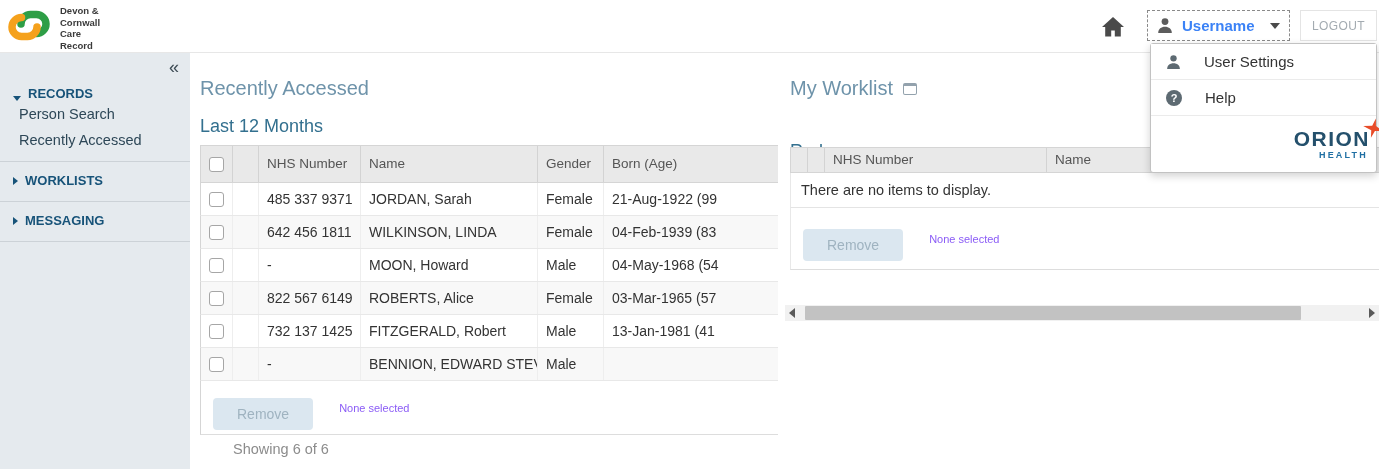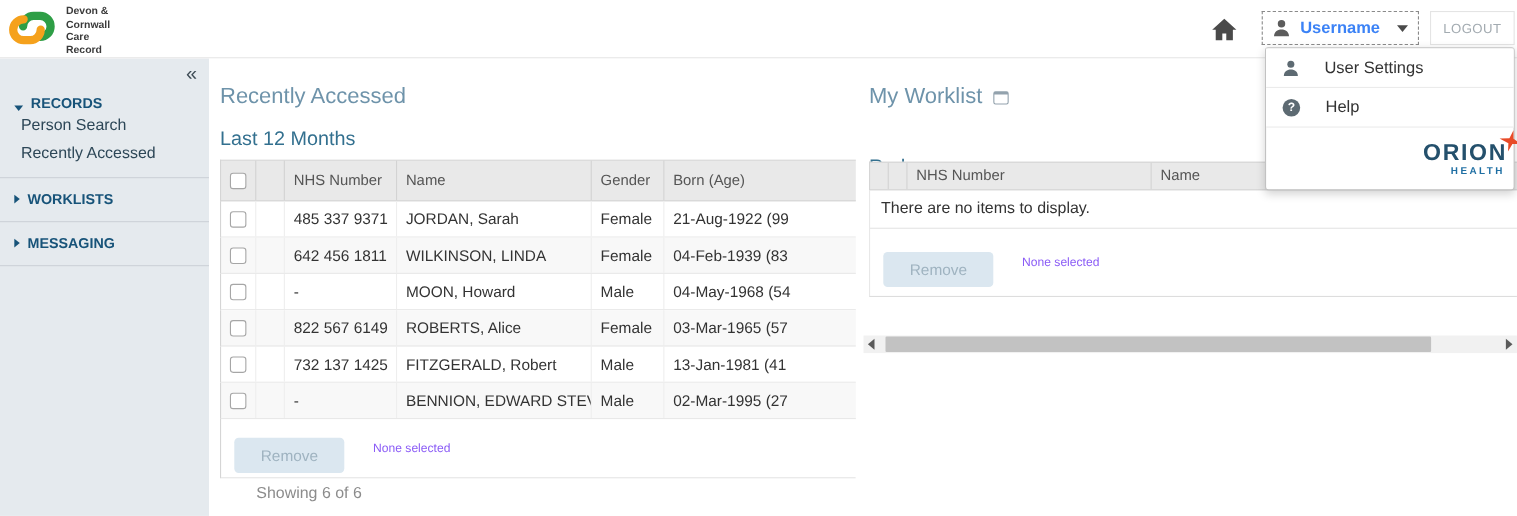--- a/index.html
+++ b/index.html
@@ -219,21 +219,20 @@
       <div class="cell">13-Jan-1981 (41</div>
     </div>
     <div class="t-grid t-row alt bordered-left">
       <div class="cell cb">
           <span class="checkbox"></span>
         </div>
       <div class="cell"></div>
       <div class="cell">-</div>
       <div class="cell">BENNION, EDWARD STEVEN</div>
       <div class="cell">Male</div>
-      <div class="cell">02-Mar-1995 (27</div>
     </div>
 
     <div class="t-foot">
       <button class="remove-btn" disabled="">Remove</button>
       <span class="sel-status">None selected</span>
     </div>
   </div>
 
   <div class="ra-showing">Showing 6 of 6</div>
 </div>

